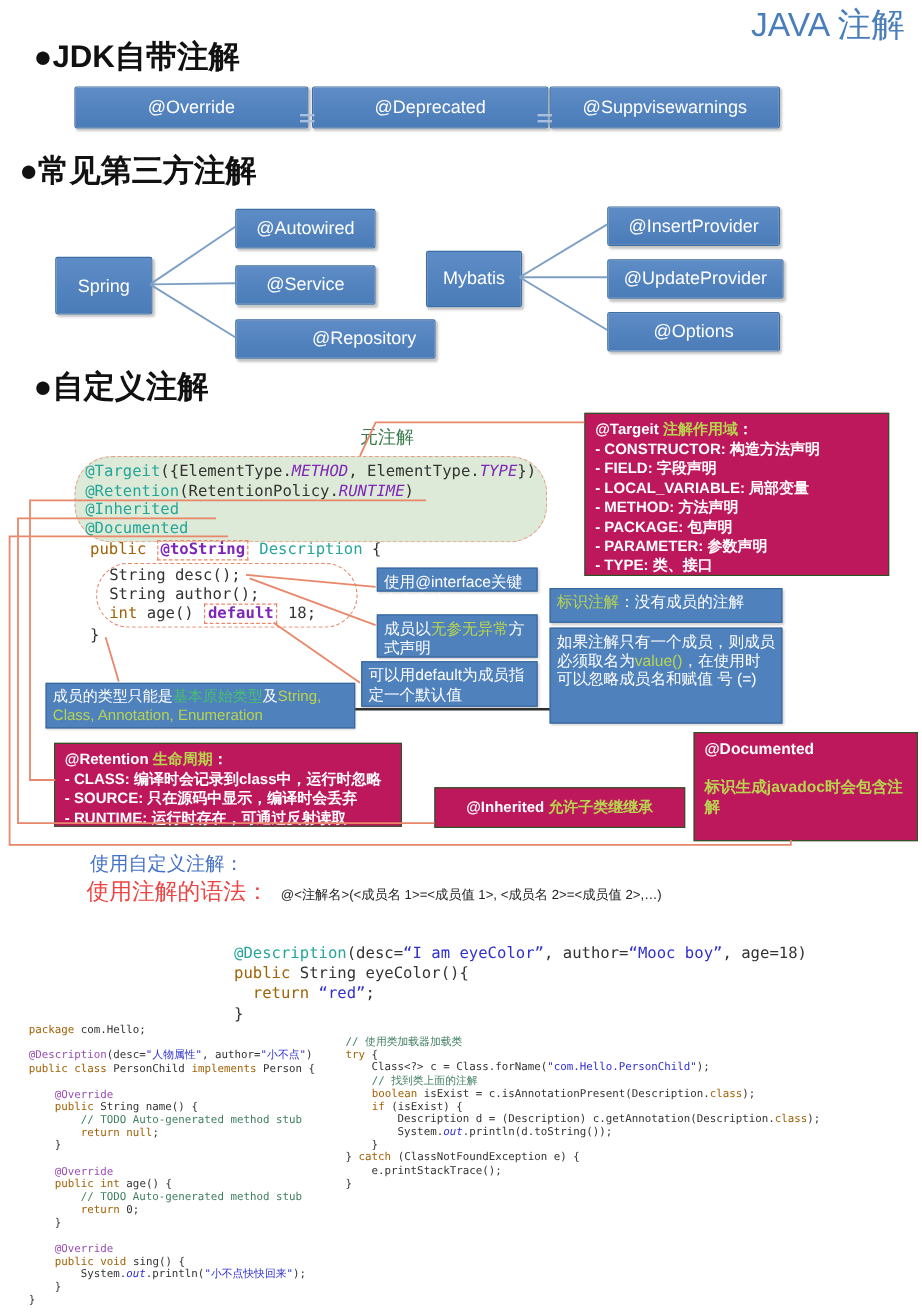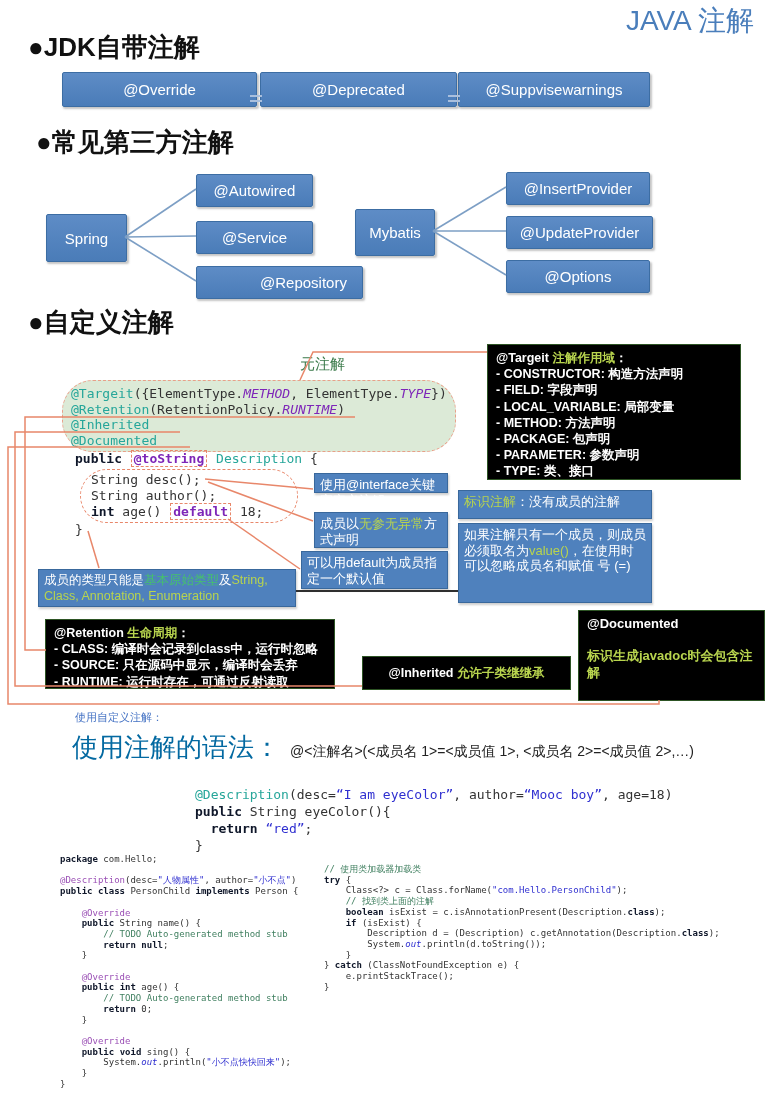--- a/index.html
+++ b/index.html
@@ -6,66 +6,66 @@
   #page{position:relative;width:768px;height:1096px;background:#fff;overflow:hidden;
         font-family:"Liberation Sans",sans-serif;color:#1a1a1a;}
   .abs{position:absolute;}
   .title{font-size:28px;color:#4a7ebb;font-weight:400;}
   .h1{font-size:26px;font-weight:bold;color:#111;}
   
   .bbox{background:linear-gradient(#5e8cc6,#4a7cb8);border:1px solid #3c6da3;border-radius:2px;
         box-shadow:1.5px 2px 2px rgba(90,90,90,.35);color:#fff;display:flex;align-items:center;
         justify-content:center;font-size:15px;}
   
-  .gbox{background:#000000;border:1px solid #2d5424;color:#fff;font-weight:bold;
+  .gbox{background:#be185d;border:1px solid #2d5424;color:#fff;font-weight:bold;
         font-size:12.5px;line-height:16.2px;padding:5px 8px;box-sizing:border-box;}
   
   .cbox{background:#4f81bd;border:1px solid #39689c;color:#fff;font-size:13px;line-height:15.5px;
         padding:3px 5px;box-sizing:border-box;box-shadow:1px 1.5px 2px rgba(90,90,90,.3);}
   
   .code{font-family:"DejaVu Sans Mono",monospace;white-space:pre;color:#333;border-radius:31px;}
   .meta-block{background:#dcead7;border:1.5px dashed #e8a089;font-size:13px;line-height:15.5px;
               padding:5px 8px;box-sizing:border-box;}
   .iface{font-size:13px;line-height:16px;}
   .mem-box{border:1px dashed #e8876a;padding:2px 10px;box-sizing:border-box;font-size:13px;line-height:16px;}
-  .small-code{font-size:9px;line-height:10.7px;margin-left:36px;}
+  .small-code{font-size:9px;line-height:10.7px;}
   .use-code{font-size:13px;line-height:17px;}
   .cl{min-height:1em;}
   
-  .tk-kw{color:#0f172a;font-weight:bold;}
+  .tk-kw{color:#a16207;font-weight:normal;}
   .tk-kwbox{color:#7d26b8;font-weight:bold;border:1px dashed #e8876a;padding:0 2px;margin:0 1px;}
   .tk-ann{color:#26a69a;}
   .tk-an2{color:#9a4fb5;}
   .tk-enum{color:#7d26b8;font-style:italic;}
   .tk-str{color:#2f2fd0;}
   .tk-com{color:#3f7f5f;}
   .tk-fld{color:#2f2fd0;font-style:italic;}
   .tk-pl{color:#333;}
   .tk-w{color:#fff;}
   .tk-hl{color:#b8d44e;}
   .tk-tl{color:#46c06e;}
   .meta-label{color:#3a7a4a;font-size:15px;}
-  .use-custom{color:#4472c4;font-size:11px;}
-  .syntax-label{font-size:26px;color:#0369a1;}
-  .syntax{font-size:14px;color:#222;}
+  .use-custom{color:#4472c4;font-size:16px;}
+  .syntax-label{font-size:19px;color:#ef4444;}
+  .syntax{font-size:11px;color:#222;}
   svg.overlay{position:absolute;left:0;top:0;pointer-events:none;}
 </style>
 </head>
 <body>
 
 <div id="page">
 
   <div class="abs title" style="right:14px;top:2px;">JAVA 注解</div>
 
   <div class="abs h1" style="left:28px;top:30px;">●JDK自带注解</div>
   <div class="abs bbox" style="left:62px;top:72px;width:193px;height:33px;">@Override</div>
   <div class="abs bbox" style="left:260px;top:72px;width:195px;height:33px;">@Deprecated</div>
   <div class="abs bbox" style="left:458px;top:72px;width:190px;height:33px;">@Suppvisewarnings</div>
 
-  <div class="abs h1" style="left:36px;top:125px;text-align:center;">●常见第三方注解</div>
+  <div class="abs h1" style="left:16px;top:125px;text-align:center;">●常见第三方注解</div>
   <div class="abs bbox" style="left:46px;top:214px;width:79px;height:46px;">Spring</div>
   <div class="abs bbox" style="left:196px;top:174px;width:115px;height:31px;">@Autowired</div>
   <div class="abs bbox" style="left:196px;top:221px;width:115px;height:31px;">@Service</div>
   <div class="abs bbox" style="left:196px;top:266px;width:117px;height:31px;padding-left:48px;">@Repository</div>
   <div class="abs bbox" style="left:355px;top:209px;width:78px;height:45px;">Mybatis</div>
   <div class="abs bbox" style="left:506px;top:172px;width:142px;height:31px;">@InsertProvider</div>
   <div class="abs bbox" style="left:506px;top:216px;width:145px;height:31px;">@UpdateProvider</div>
   <div class="abs bbox" style="left:506px;top:260px;width:142px;height:31px;">@Options</div>
 
   <div class="abs h1" style="left:28px;top:305px;">●自定义注解</div>

